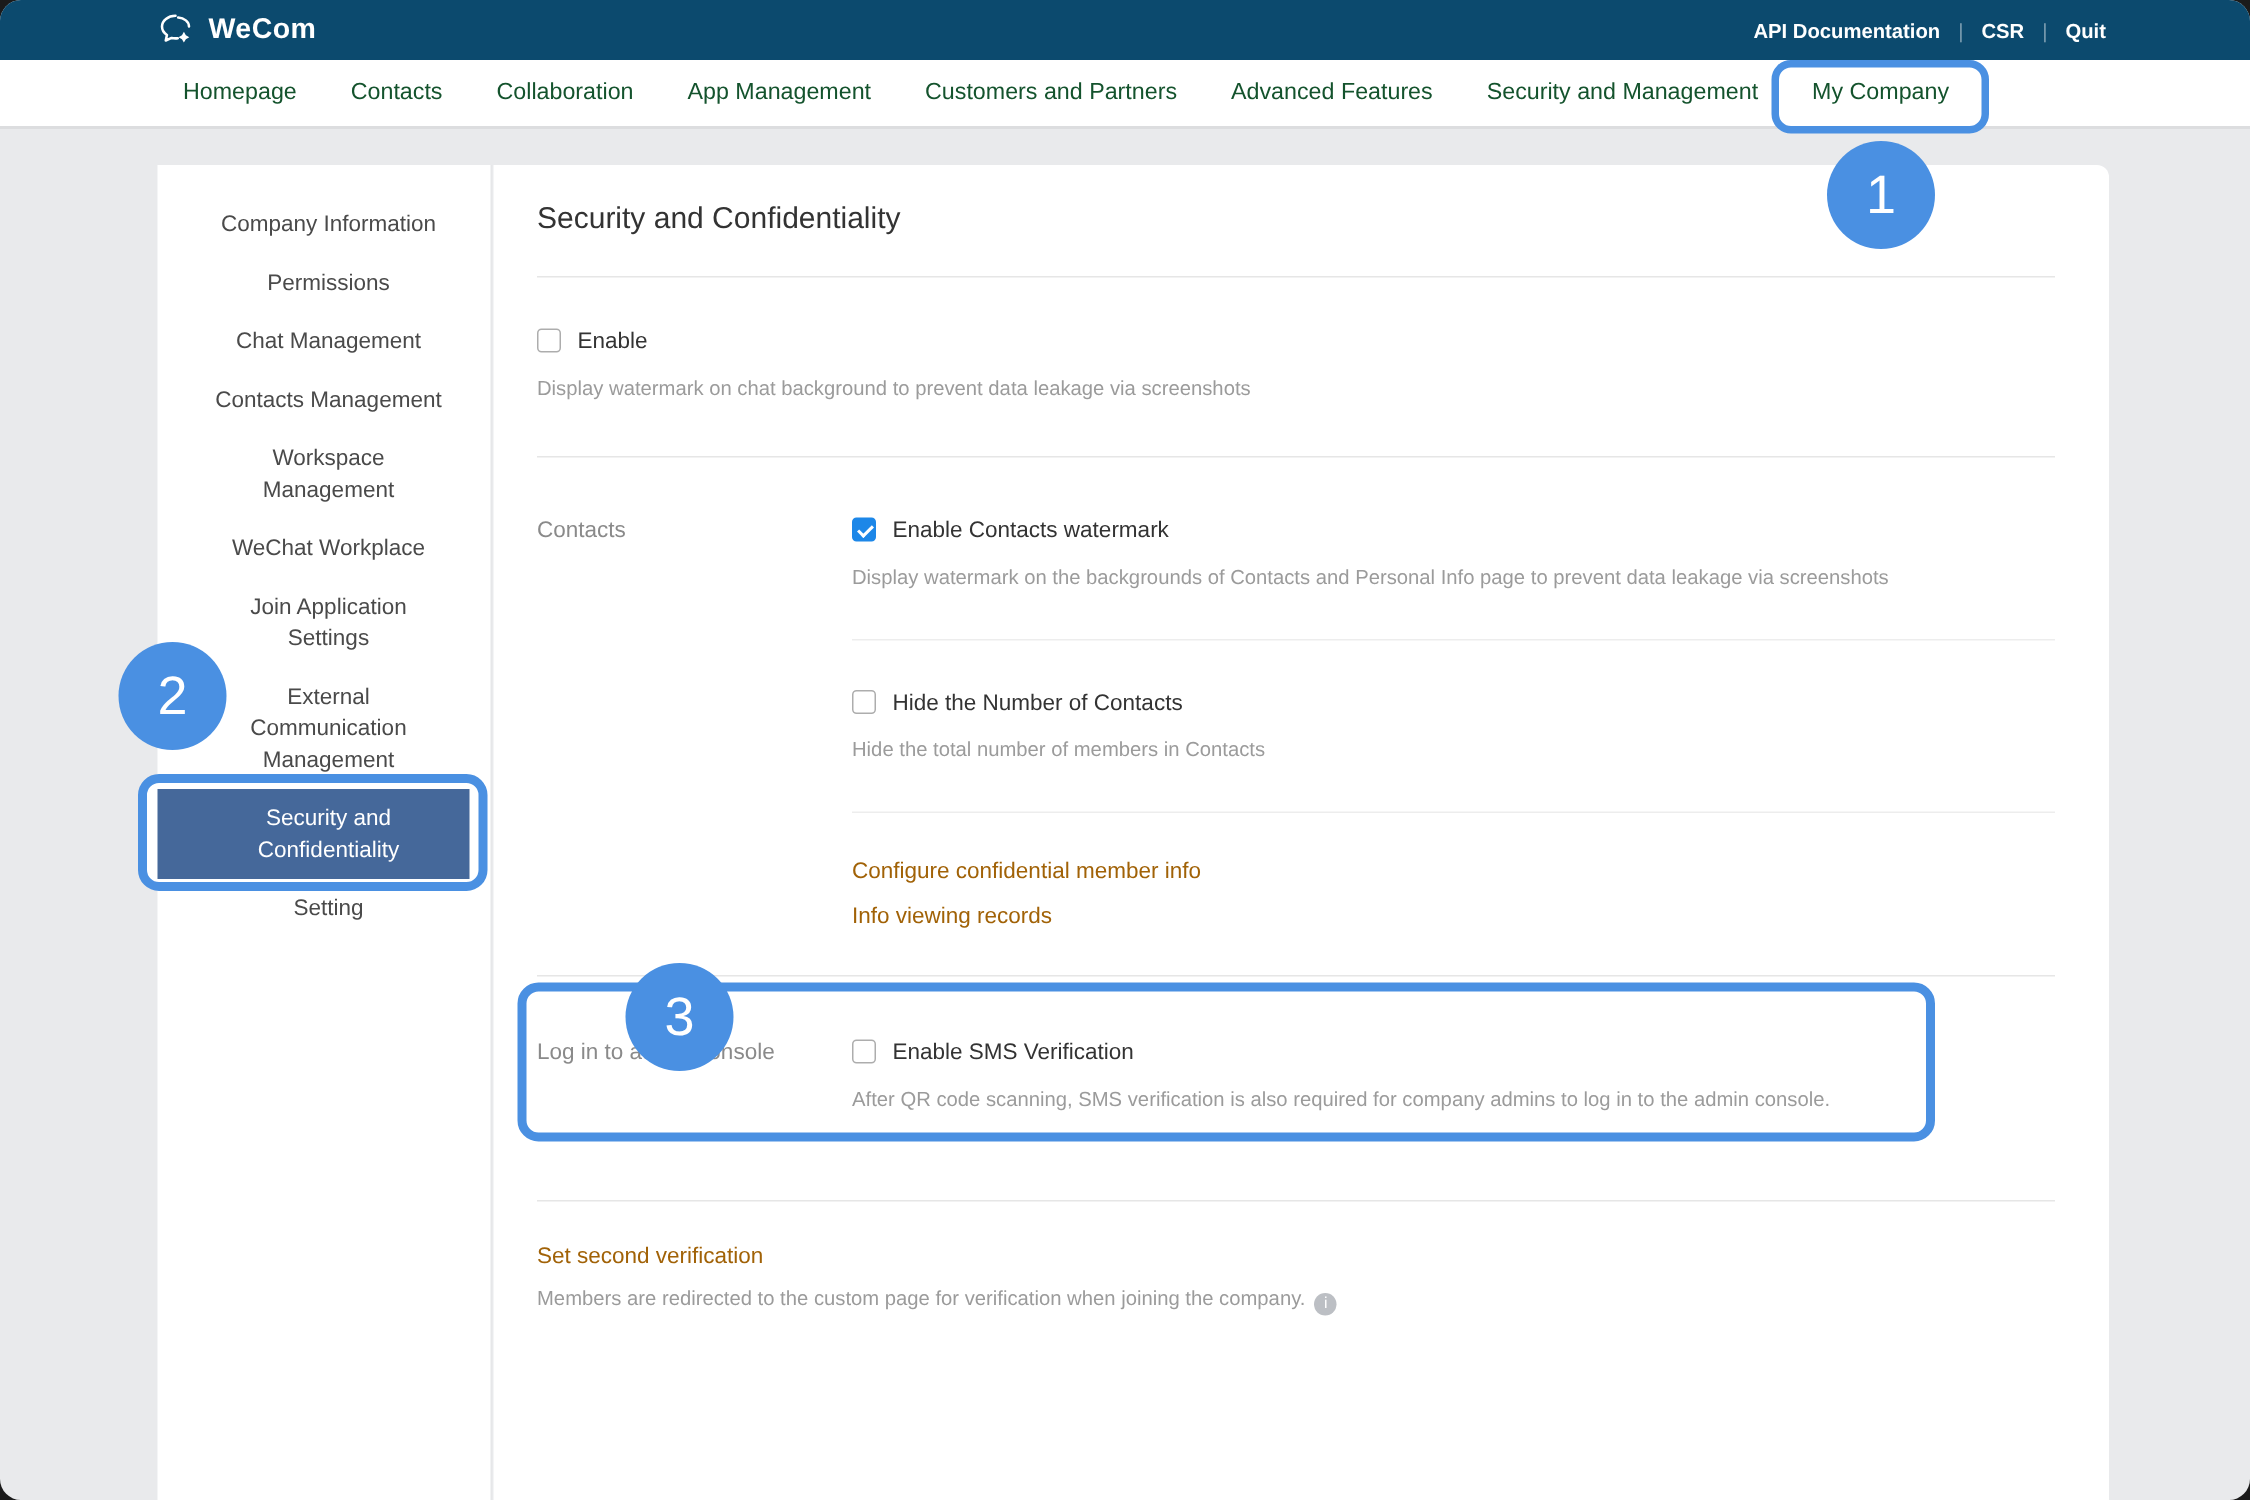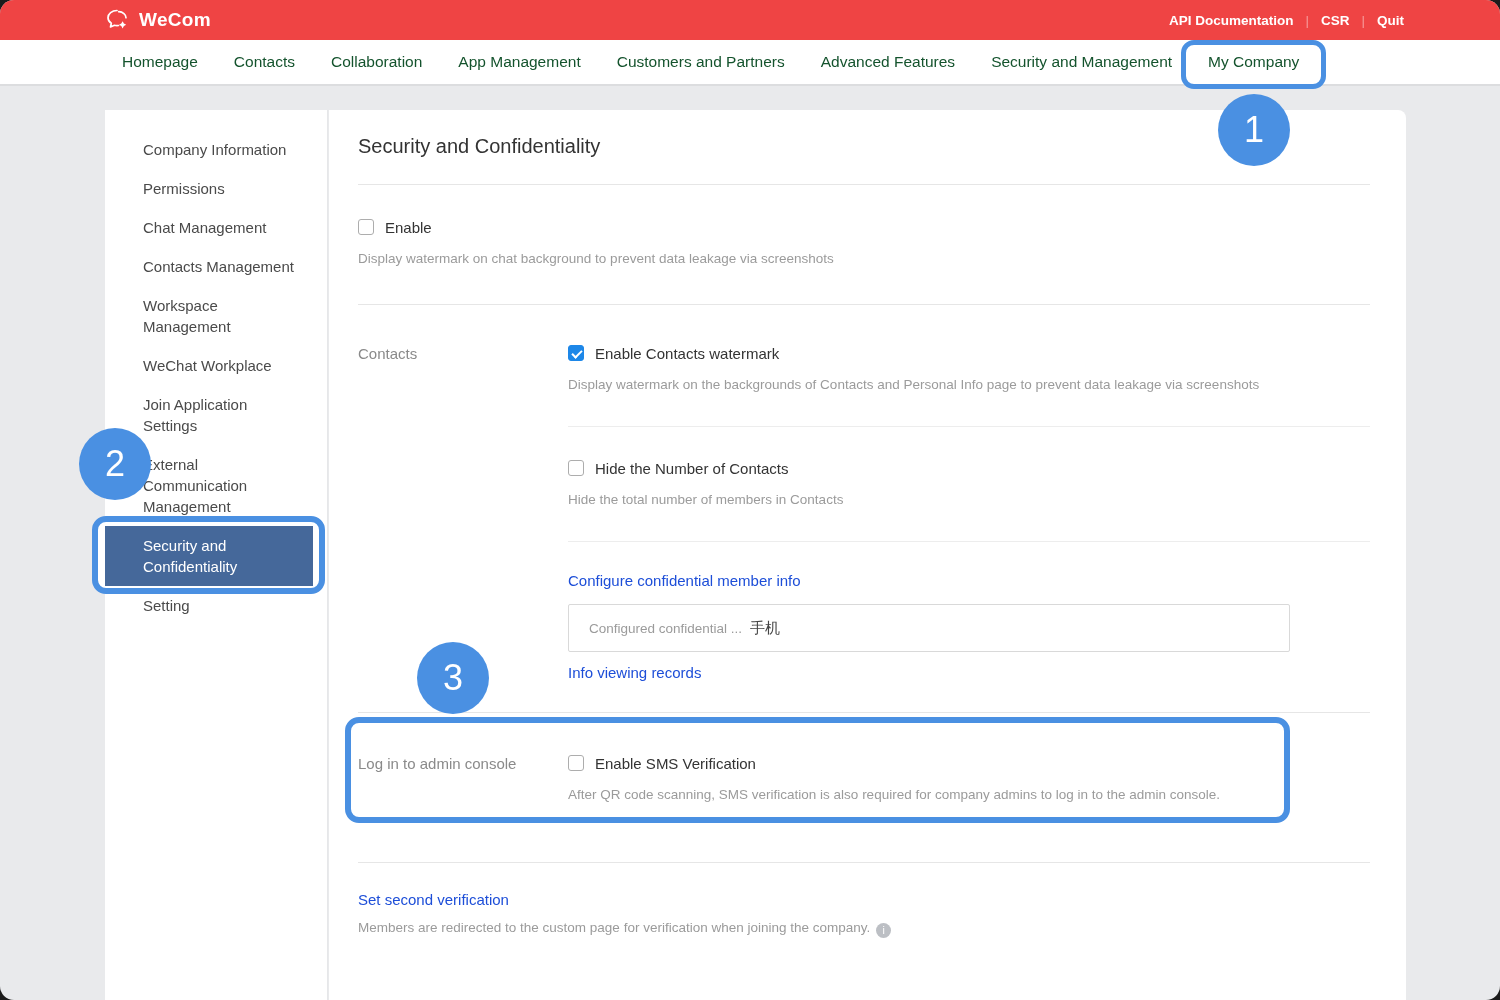--- a/index.html
+++ b/index.html
@@ -1,34 +1,34 @@
 <!DOCTYPE html>
 <html><head>
 <meta charset="utf-8">
 <style>
   html,body{margin:0;padding:0;background:#1b1b1b;font-family:"Liberation Sans",sans-serif;}
   .stage{position:relative;width:1500px;height:1000px;background:#e9eaec;border-radius:14px;overflow:hidden;}
 
   
-  .topbar{position:absolute;left:0;top:0;width:100%;height:40px;background:#ef4444;display:flex;align-items:center;justify-content:space-between;box-sizing:border-box;padding:0 96px 0 104px;}
+  .topbar{position:absolute;left:0;top:0;width:100%;height:40px;background:#0c4a6e;display:flex;align-items:center;justify-content:space-between;box-sizing:border-box;padding:0 96px 0 104px;}
   .brand{display:flex;align-items:center;gap:9px;color:#fff;}
   .brand-name{font-size:19px;font-weight:bold;letter-spacing:.3px;}
   .top-links{display:flex;align-items:center;gap:12px;color:#fff;font-size:13.5px;font-weight:bold;}
   .top-sep{color:rgba(255,255,255,.45);font-weight:normal;}
   .top-link{cursor:pointer;}
 
   
   .navbar{position:absolute;left:0;top:40px;width:100%;height:46px;background:#fff;border-bottom:2px solid #dcdddf;display:flex;align-items:center;gap:36px;box-sizing:border-box;padding-left:122px;}
   .nav-tab{position:relative;font-size:15.5px;color:#14532d;cursor:pointer;white-space:nowrap;}
   .nav-tab .tab-label{position:relative;z-index:2;}
   .ring-tab{position:absolute;left:-27px;right:-27px;top:-13px;height:49px;background:#fff;border:5px solid #4a90e2;border-radius:13px;z-index:1;box-sizing:border-box;}
 
   
   .sidebar{position:absolute;left:105px;top:110px;bottom:0;width:223px;background:#fff;border-right:1px solid #e6e7e9;box-sizing:border-box;}
-  .side-list{list-style:none;margin:0;padding:20px 14px 0 0;}
+  .side-list{list-style:none;margin:0;padding:20px 14px 0 0;text-align:center;}
   .side-item{position:relative;padding:9px 18px 9px 38px;font-size:15px;line-height:21px;color:#4a4a4a;cursor:pointer;}
   .side-item.selected{color:#fff;}
   .sel-ring{position:absolute;left:-13px;right:-12px;top:-10px;bottom:-8px;background:#fff;border:6px solid #4a90e2;border-radius:14px;box-sizing:border-box;}
   .sel-bg{position:absolute;left:0;right:0;top:0;bottom:0;background:#45689a;}
   .side-item.selected .side-label{position:relative;}
 
   
   .content{position:absolute;left:329px;top:110px;bottom:0;width:1077px;background:#fff;border-radius:0 8px 0 0;box-sizing:border-box;padding:0 36px 0 29px;}
   .page-title{margin:0;padding-top:25px;font-size:20px;font-weight:normal;color:#333;}
   .divider{border:none;border-top:1px solid #e6e6e6;margin:26px 0 0 0;}
@@ -38,21 +38,21 @@
   .srow-label{width:210px;flex:none;font-size:15px;color:#8a8a8a;}
   .srow-body{flex:1;min-width:0;}
 
   .cb-line{display:flex;align-items:flex-start;}
   .cb{width:16px;height:16px;border:1px solid #adadad;border-radius:3px;background:#fff;box-sizing:border-box;margin-right:11px;flex:none;position:relative;cursor:pointer;}
   .cb.checked{background:#1d87e8;border-color:#1d87e8;}
   .cb.checked::after{content:"";position:absolute;left:3px;top:3.5px;width:8px;height:4px;border-left:2px solid #fff;border-bottom:2px solid #fff;transform:rotate(-45deg);}
   .cb-label{font-size:15px;color:#333;cursor:pointer;}
   .desc{margin-top:14px;font-size:13.5px;color:#9b9b9b;line-height:18px;}
 
-  .link{font-size:15px;color:#1d4ed8;cursor:pointer;display:inline-block;}
+  .link{font-size:15px;color:#a16207;cursor:pointer;display:inline-block;}
   .conf-box{margin-top:14px;width:722px;height:48px;border:1px solid #d9d9d9;border-radius:2px;box-sizing:border-box;display:flex;align-items:center;padding:0 20px;cursor:pointer;}
   .conf-box .conf-label{font-size:13.5px;color:#9b9b9b;}
   .conf-box .conf-value{font-size:15px;color:#444;margin-left:8px;}
 
   .login-row{position:relative;display:flex;padding:42px 0 32px 0;}
   .login-ring{position:absolute;left:-13px;top:4px;width:945px;height:106px;border:6px solid #4a90e2;border-radius:14px;box-sizing:border-box;pointer-events:none;}
   .login-row .srow-label,.login-row .srow-body{position:relative;}
 
   .sec-verif{padding-top:28px;}
   .info-icon{display:inline-block;width:15px;height:15px;border-radius:50%;background:#bcbfc4;color:#fff;font-size:10.5px;line-height:15px;text-align:center;vertical-align:-2px;margin-left:6px;cursor:pointer;font-style:normal;}
@@ -151,24 +151,20 @@
         <div class="cb-line" style="margin-top:33px;">
           <span class="cb"></span>
           <span class="cb-label">Hide the Number of Contacts</span>
         </div>
         <div class="desc">Hide the total number of members in Contacts</div>
 
         <hr class="divider-sub">
 
         <div style="margin-top:30px;">
           <span class="link">Configure confidential member info</span>
-          <div class="conf-box">
-            <span class="conf-label">Configured confidential ...</span>
-            <span class="conf-value">手机</span>
-          </div>
           <div style="margin-top:12px;">
             <span class="link">Info viewing records</span>
           </div>
         </div>
       </div>
     </div>
     <hr class="divider" style="margin-top:30px;">
 
     <div class="login-row">
       <span class="login-ring"></span>

